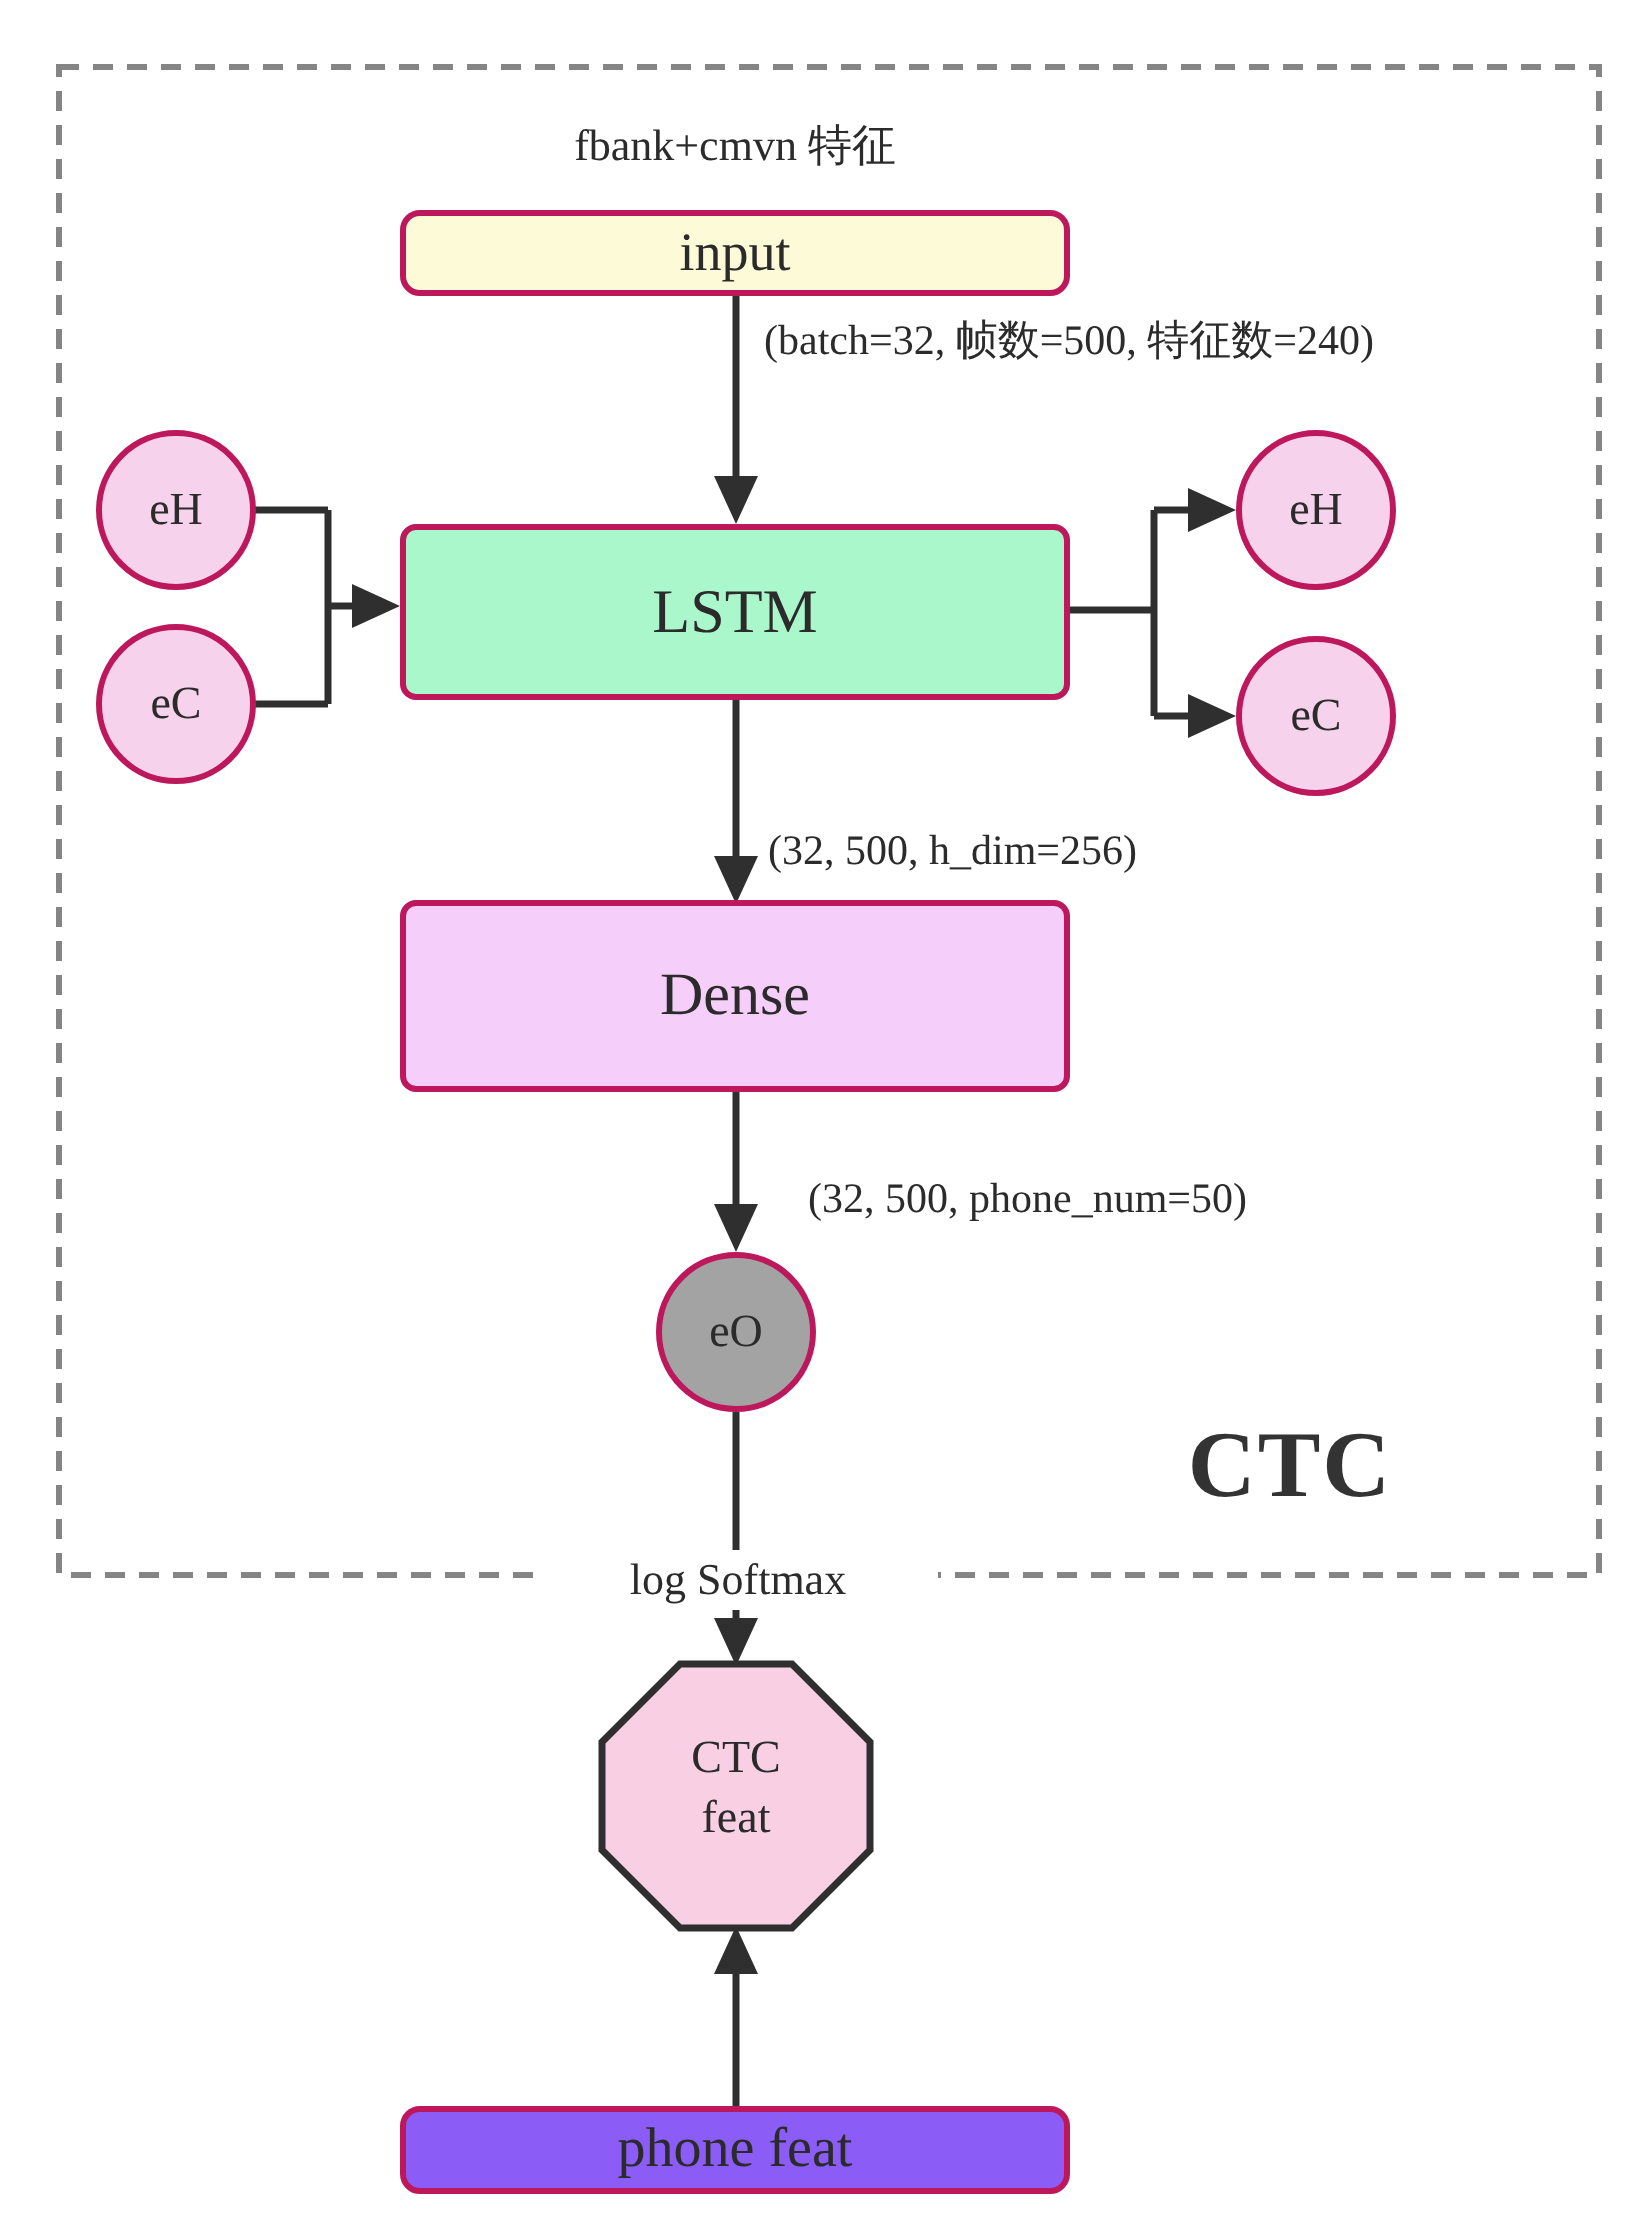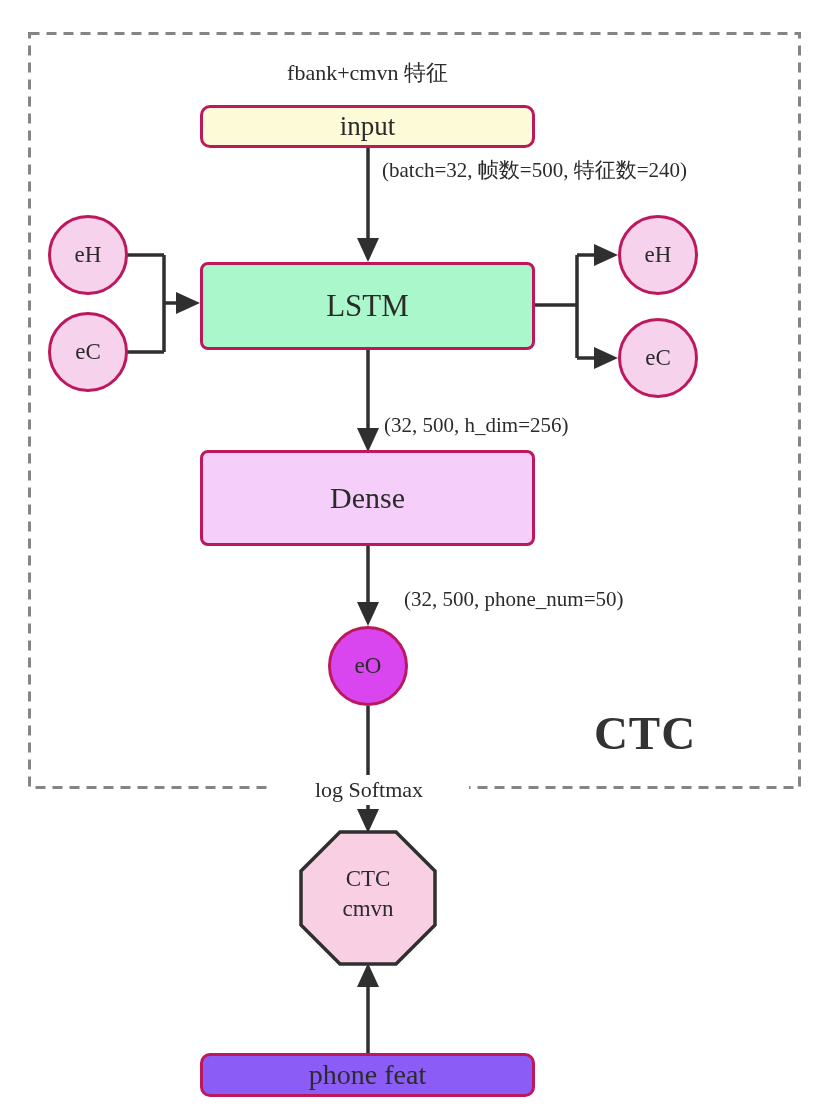--- a/index.html
+++ b/index.html
@@ -121,30 +121,30 @@
   </div>
 
   <div class="caption" id="ann-lstm">(32, 500, h_dim=256)</div>
 
   <div class="node rect-node" id="node-dense" style="background-color: rgb(245, 206, 250);">
     <span>Dense</span>
   </div>
 
   <div class="caption" id="ann-dense">(32, 500, phone_num=50)</div>
 
-  <div class="node circle-node" id="node-eo" style="background-color: #d946ef;">
+  <div class="node circle-node" id="node-eo" style="background-color: #a3a3a3;">
     <span>eO</span>
   </div>
 
   <div class="caption caption-center" id="ann-softmax">log Softmax</div>
 
   <div class="caption caption-center" id="region-label">CTC</div>
 
   <div id="octagon-text">
     <div>CTC</div>
-    <div>cmvn</div>
+    <div>feat</div>
   </div>
 
   <div class="node rect-node" id="node-phonefeat" style="background-color: #8b5cf6;">
     <span>phone feat</span>
   </div>
 
 </div>
 
 </body></html>

